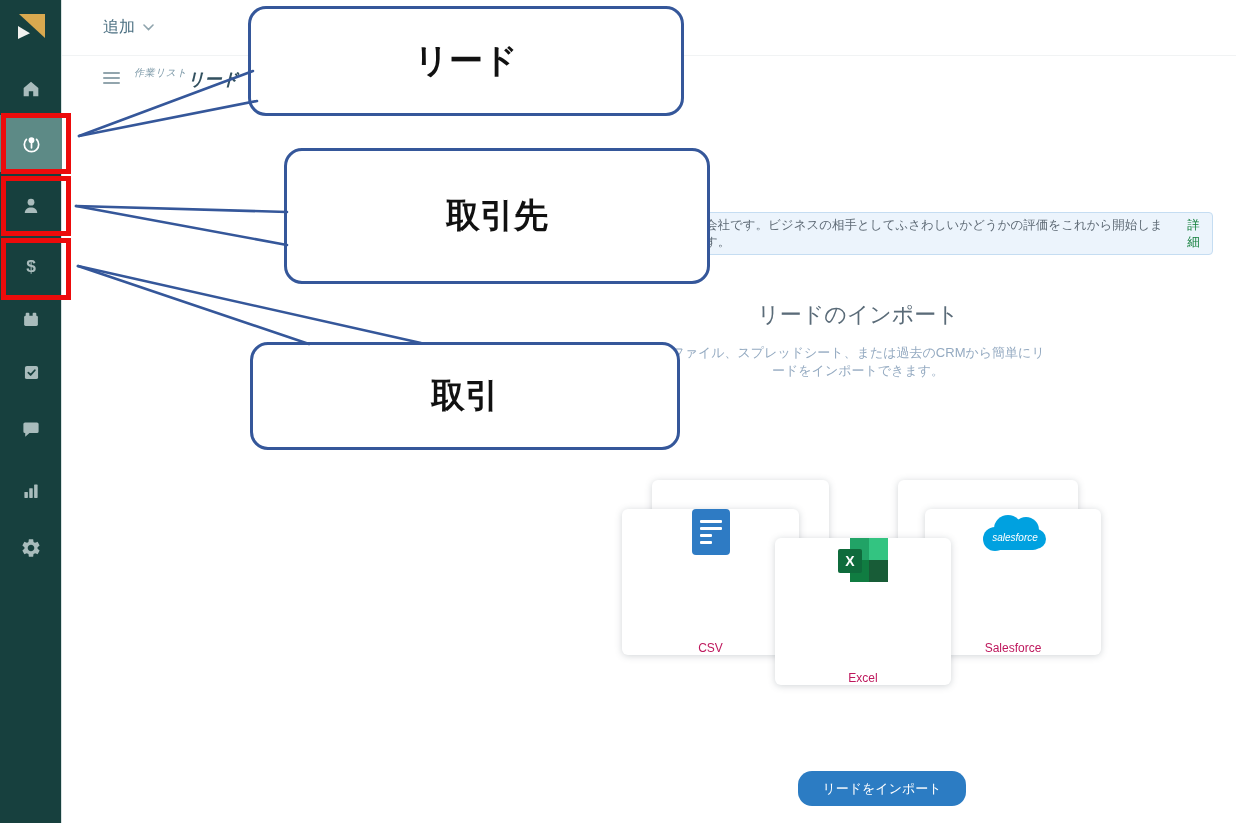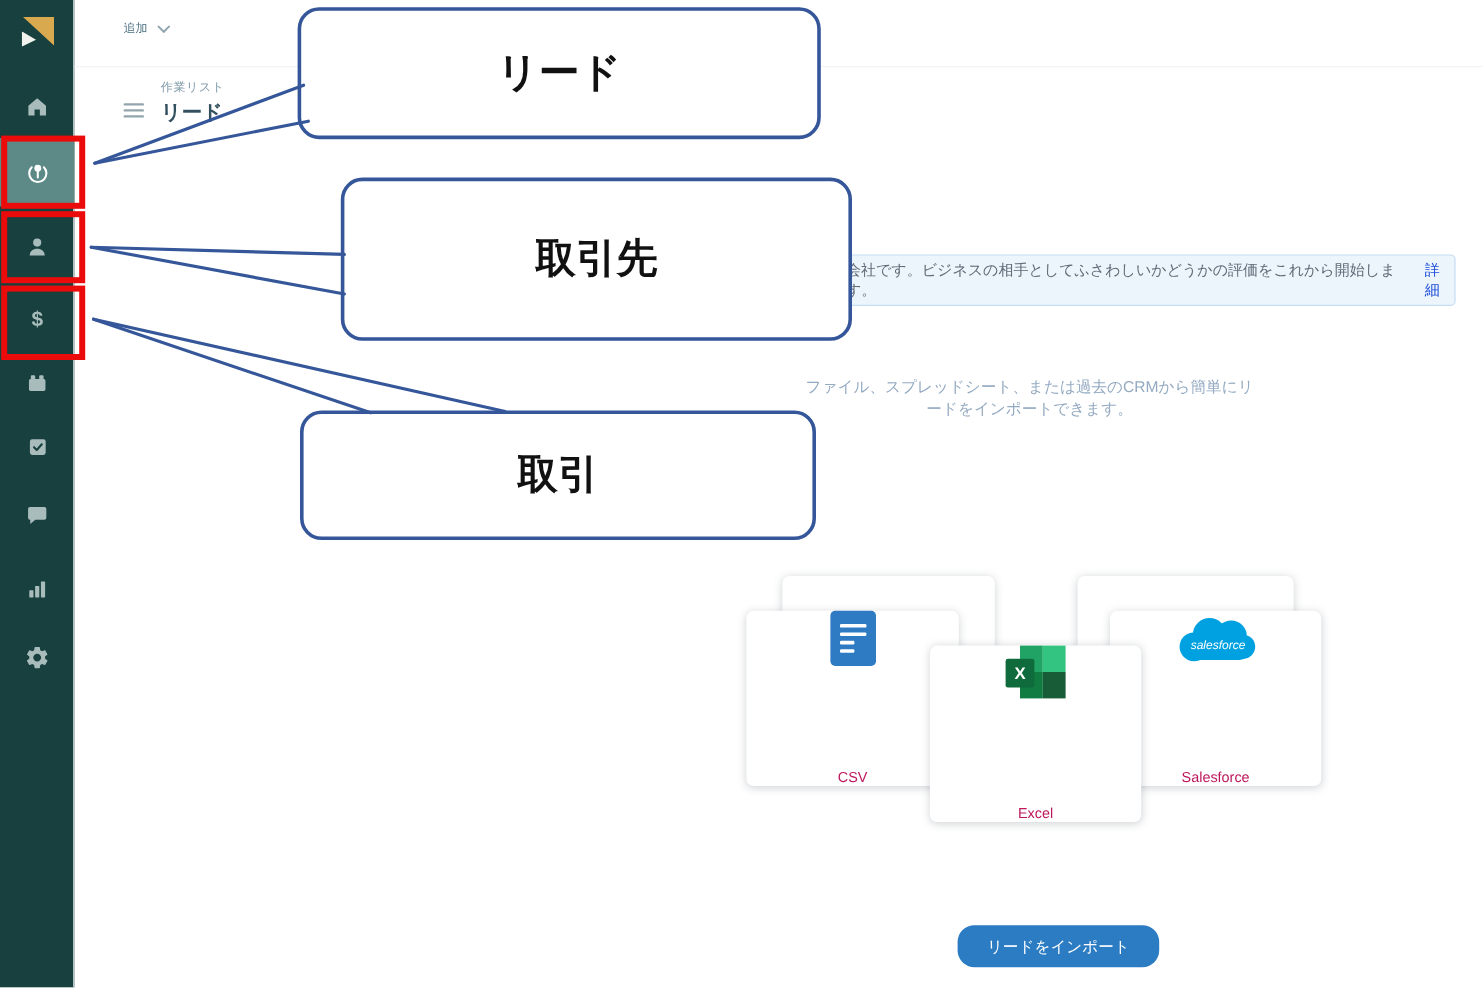--- a/index.html
+++ b/index.html
@@ -26,33 +26,33 @@
 
   
   .red-box { position:absolute; border:5px solid #ec0b0b; z-index:6; background:transparent; }
   .red-box-1 { left:1px; top:113px; width:70px; height:61px; }
   .red-box-2 { left:1px; top:176px; width:70px; height:60px; }
   .red-box-3 { left:1px; top:238px; width:70px; height:62px; }
 
   
   .topbar-divider { position:absolute; left:62px; top:55px; width:1174px; height:1px; background:#f1f3f4; z-index:2; }
   .add-control { position:absolute; left:103px; top:17px; z-index:2; display:flex; align-items:center; gap:8px;
-    color:#4d7183; font-size:10px; cursor:pointer; }
+    color:#4d7183; font-size:16px; cursor:pointer; }
   .page-header { position:absolute; left:103px; top:66px; z-index:2; display:flex; align-items:flex-end; gap:14px; }
   .hamburger { width:17px; padding-bottom:4px; cursor:pointer; }
   .hamburger span { display:block; height:2px; margin-bottom:3px; background:#92a5ad; border-radius:1px; }
-  .title-block { display:flex; flex-direction:column; }
+  .title-block { display:flex; flex-direction:row;font-style:italic; }
   .worklist-label { font-size:10px; color:#7e9aa9; letter-spacing:.5px; }
   .page-title { font-size:17px; color:#32505f; font-weight:600; margin-top:2px; }
 
   
   .banner { position:absolute; left:640px; top:212px; width:573px; height:43px; z-index:2;
     background:#ecf4fc; border:1px solid #c5ddf2; border-radius:4px;
     display:flex; align-items:center; padding-left:64px; font-size:12.5px; color:#5f6b76; }
-  .banner a { color:#1d4ed8; text-decoration:none; margin-left:4px; cursor:pointer; }
+  .banner a { color:#15803d; text-decoration:none; margin-left:4px; cursor:pointer; }
 
   
   .import-head { position:absolute; left:528px; top:300px; width:660px; text-align:center; z-index:2; }
   .import-title { font-size:22px; color:#5a6b78; font-weight:400; }
   .import-desc { margin-top:14px; font-size:13px; line-height:18px; color:#94aac1; }
 
   .card { position:absolute; background:#fff; border-radius:6px;
     box-shadow:0 1px 7px rgba(90,100,110,.28); z-index:2; }
   .back-card-left  { left:652px; top:480px; width:177px; height:120px; z-index:2; }
   .back-card-right { left:898px; top:480px; width:180px; height:120px; z-index:2; }
@@ -186,20 +186,21 @@
     <span class="page-title">リード</span>
   </div>
 </div>
 
 <div class="banner">
   <span>会社です。ビジネスの相手としてふさわしいかどうかの評価をこれから開始します。</span>
   <a>詳細</a>
 </div>
 
 <div class="import-head">
+  <div class="import-title">リードのインポート</div>
   <div class="import-desc">
     <span>ファイル、スプレッドシート、または過去のCRMから簡単にリ</span><br>
     <span>ードをインポートできます。</span>
   </div>
 </div>
 
 <div class="card back-card-left"></div>
 <div class="card back-card-right"></div>
 
 <div class="card front-card card-csv">

